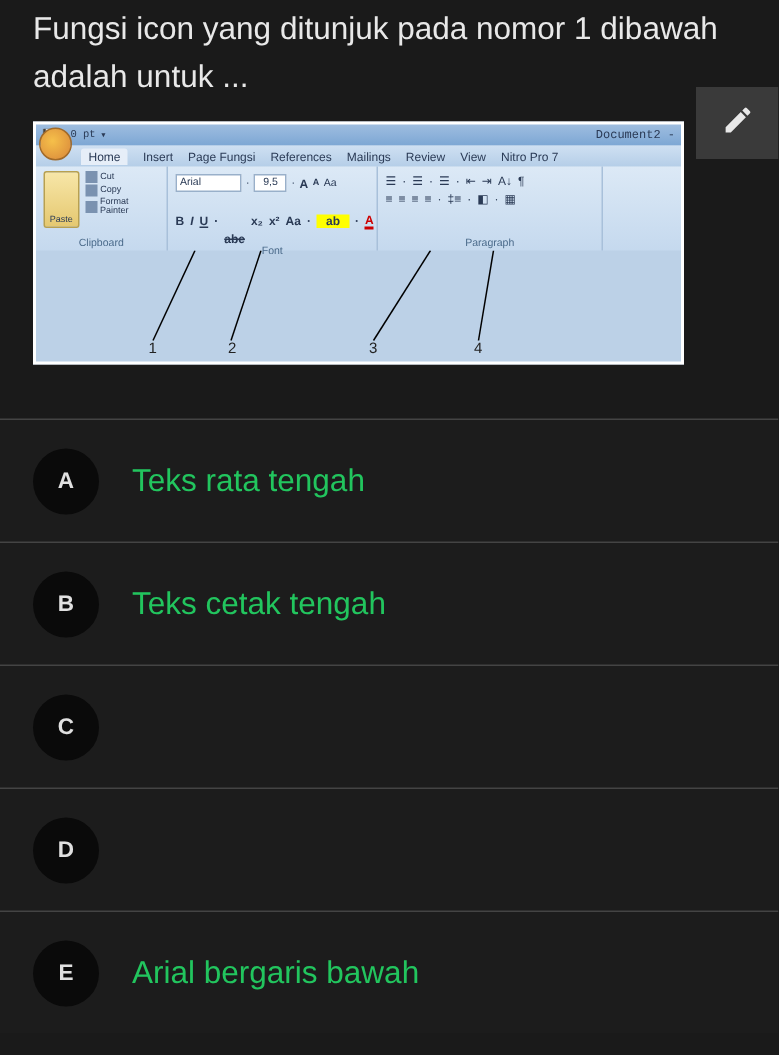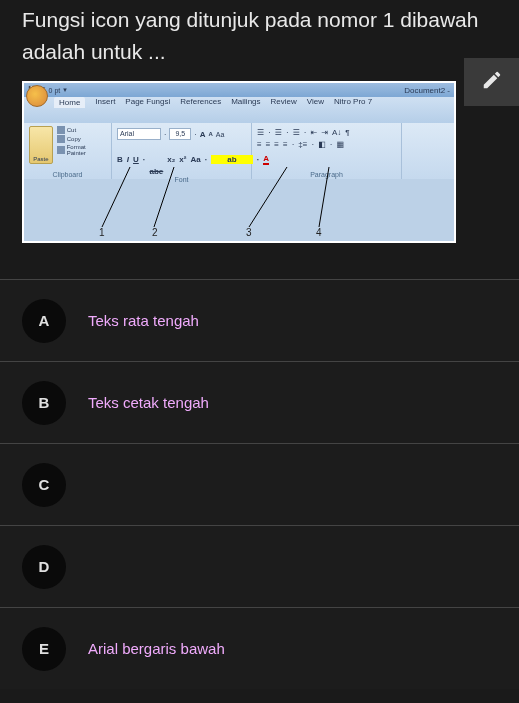--- a/index.html
+++ b/index.html
@@ -46,32 +46,33 @@
   
   .ribbon-title {
     height: 14px;
     background: linear-gradient(#9ebde0,#7da7d4);
     font-size: 8px;
     color: #2a3a55;
     display: flex;
     align-items: center;
     padding: 0 4px;
     justify-content: space-between;
+    font-family: Liberation Mono, monospace;
   }
   .ribbon-title .qat { display:flex; gap:3px; align-items:center; }
   .ribbon-title .qat span { font-size:7px; }
   .ribbon-tabs {
-    height: 26px;
+    height: 14px;
     background: linear-gradient(#cfe0f2,#b5cee8);
     display: flex;
     gap: 10px;
     padding-left: 30px;
     font-size: 8px;
     color: #2a3a55;
-    align-items: flex-start;
+    align-items: center;
   }
   .ribbon-tabs .tab { cursor:default; }
   .ribbon-tabs .active { background:#e6eef8; padding:1px 5px; border-radius:2px 2px 0 0; }
   .office-btn {
     position:absolute; left:2px; top:2px; width:22px; height:22px;
     background: radial-gradient(circle at 40% 40%, #f6c04a, #d8863a);
     border-radius:50%; border:1px solid #a06a2a;
     z-index:2;
   }
   .ribbon-body {
@@ -131,22 +132,22 @@
     background: #0a0a0a;
     display: flex;
     align-items: center;
     justify-content: center;
     font-weight: 700;
     font-size: 15px;
     color: #e0e0e0;
     flex-shrink: 0;
   }
   .answer-text {
-    font-size: 15px;
-    color: #f0abfc;
+    font-size: 21px;
+    color: #22c55e;
   }
 </style>
 </head>
 <body>
 
 <div class="question-area">Fungsi icon yang ditunjuk pada nomor 1 dibawah adalah untuk ...</div>
 
 <div class="edit-button">
   <span>
     <svg viewBox="0 0 24 24">
@@ -213,21 +214,21 @@
         <div class="font-row2">
           <span style="font-weight:900;">B</span>
           <span style="font-style:italic;">I</span>
           <span style="text-decoration:underline;">U</span>
           <span>·</span>
           <span style="text-decoration:line-through;margin-top:24px;">abe</span>
           <span>x₂</span>
           <span>x²</span>
           <span>Aa</span>
           <span>·</span>
-          <span style="background:#ff0;padding:0 16px;">ab</span>
+          <span style="background:#ff0;padding:0 6px;">ab</span>
           <span>·</span>
           <span style="color:#c00;border-bottom:2px solid #c00;">A</span>
         </div>
       </div>
       <div class="group-label">Font</div>
     </div>
     <div class="group g-para">
       <div>
         <div class="para-row1">
           <span>☰</span>

